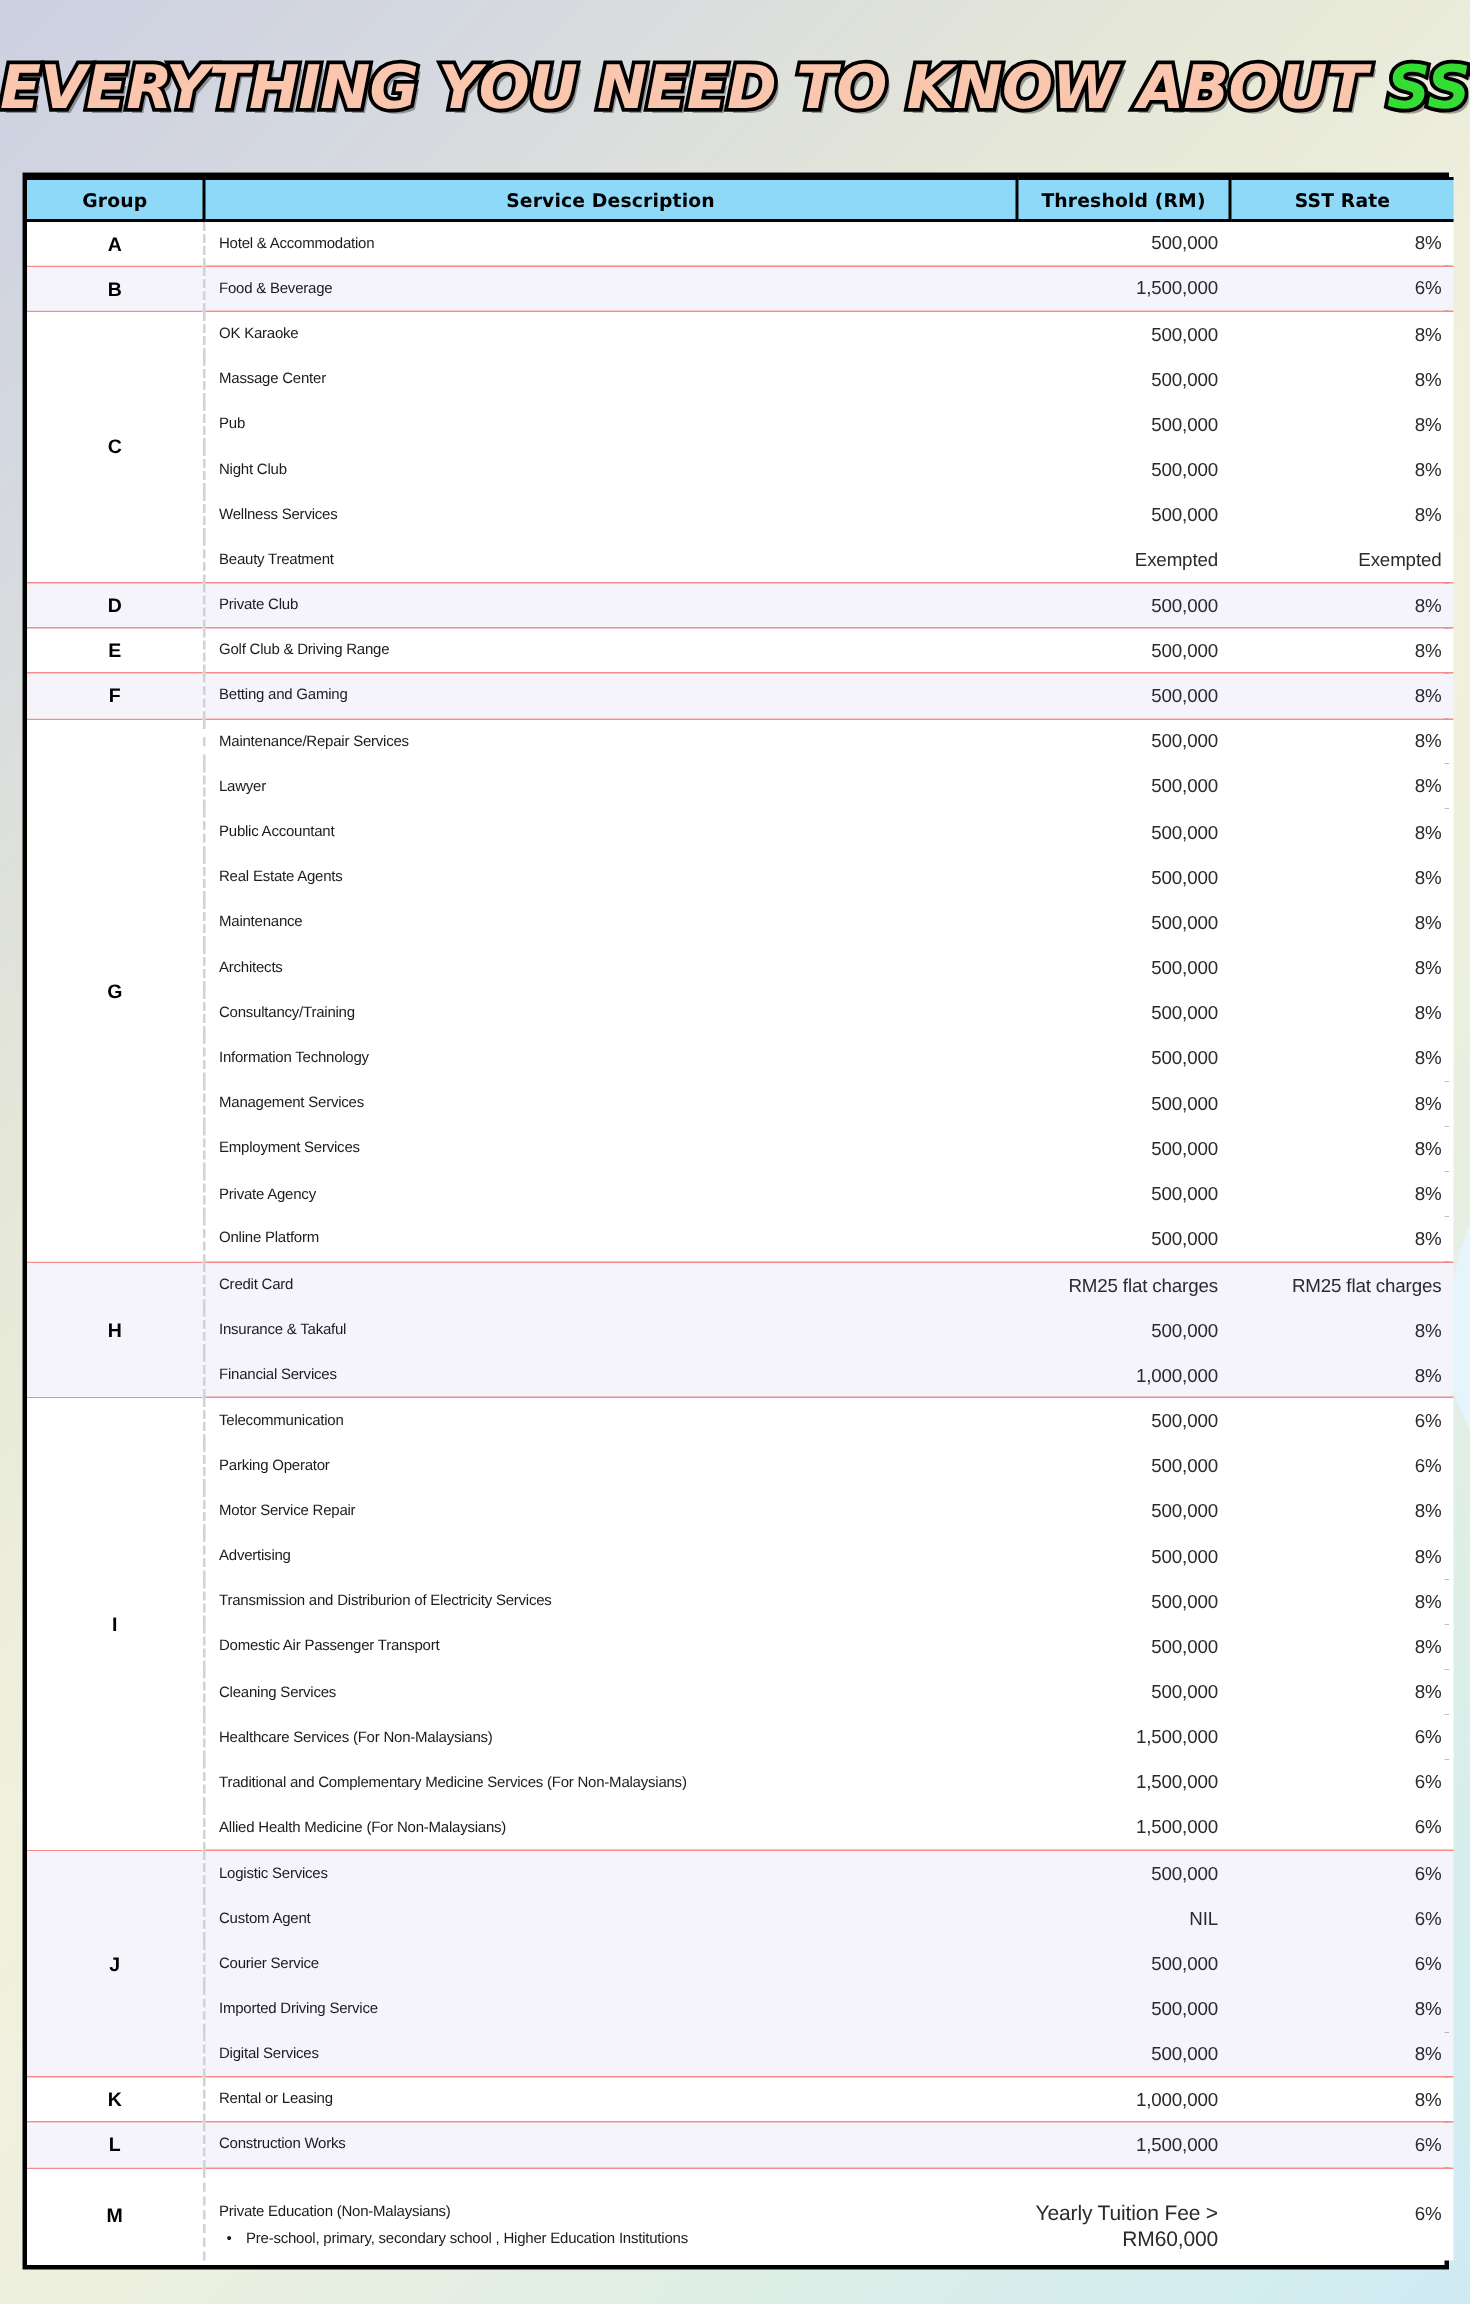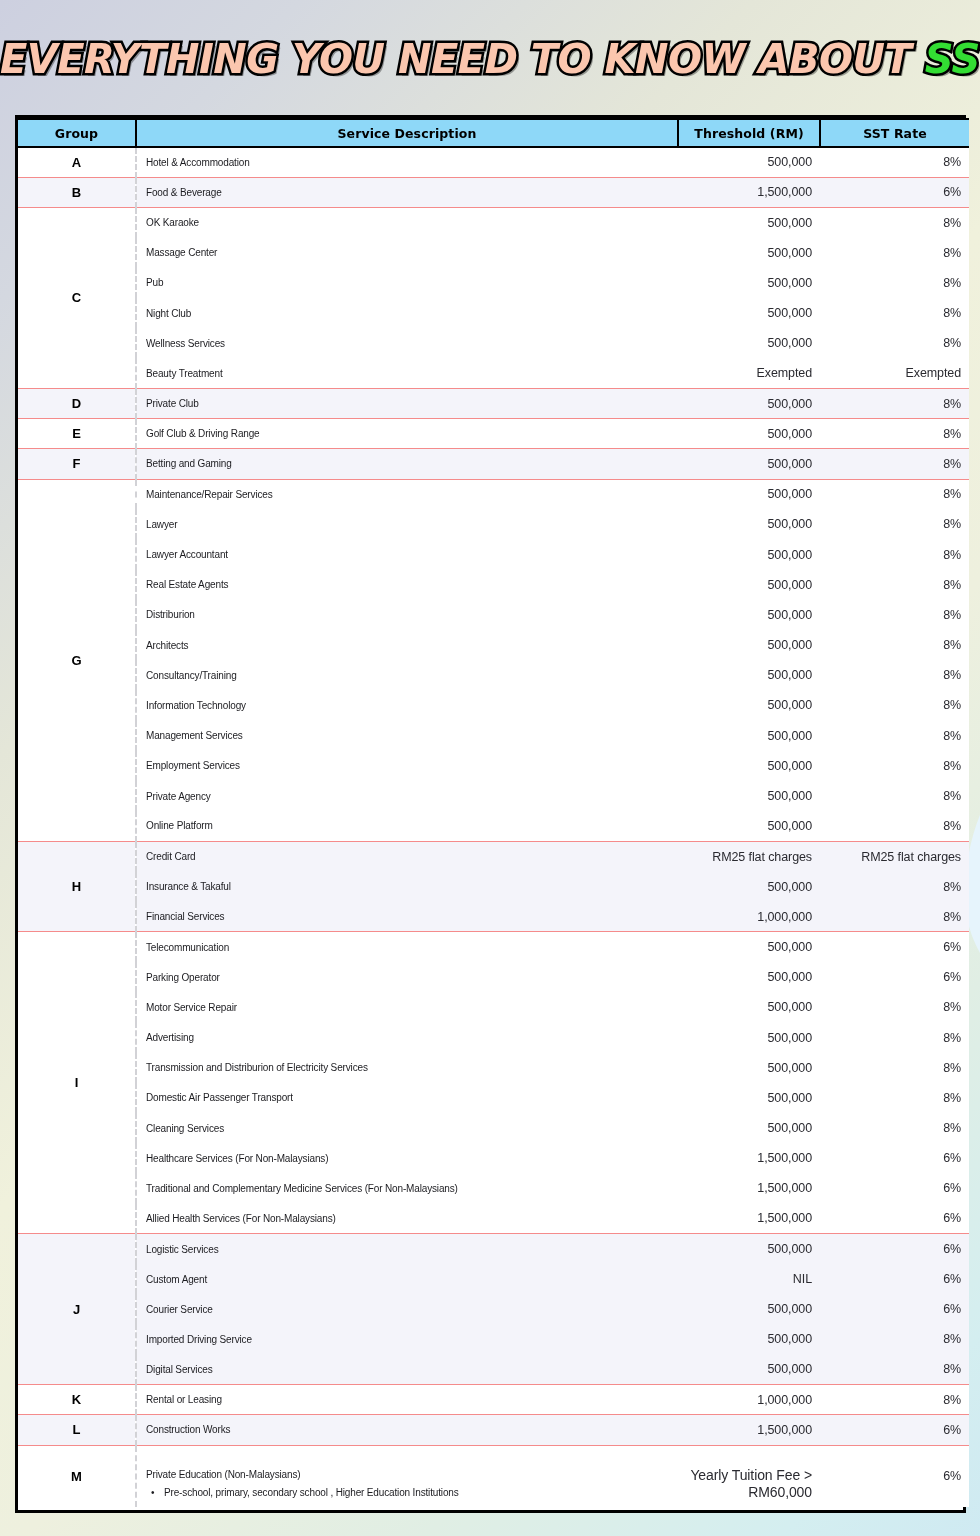--- a/index.html
+++ b/index.html
@@ -286,31 +286,31 @@
           <td class="cell-desc">Maintenance/Repair Services</td>
           <td class="cell-thr">500,000</td>
           <td class="cell-rate">8%</td>
         </tr>
         <tr class="band-plain">
           <td class="cell-desc">Lawyer</td>
           <td class="cell-thr">500,000</td>
           <td class="cell-rate">8%</td>
         </tr>
         <tr class="band-plain">
-          <td class="cell-desc">Lawyer Accountant</td>
+          <td class="cell-desc">Public Accountant</td>
           <td class="cell-thr">500,000</td>
           <td class="cell-rate">8%</td>
         </tr>
         <tr class="band-plain">
           <td class="cell-desc">Real Estate Agents</td>
           <td class="cell-thr">500,000</td>
           <td class="cell-rate">8%</td>
         </tr>
         <tr class="band-plain">
-          <td class="cell-desc">Distriburion</td>
+          <td class="cell-desc">Maintenance</td>
           <td class="cell-thr">500,000</td>
           <td class="cell-rate">8%</td>
         </tr>
         <tr class="band-plain">
           <td class="cell-desc">Architects</td>
           <td class="cell-thr">500,000</td>
           <td class="cell-rate">8%</td>
         </tr>
         <tr class="band-plain">
           <td class="cell-desc">Consultancy/Training</td>
@@ -398,21 +398,21 @@
           <td class="cell-desc">Healthcare Services (For Non-Malaysians)</td>
           <td class="cell-thr">1,500,000</td>
           <td class="cell-rate">6%</td>
         </tr>
         <tr class="band-plain">
           <td class="cell-desc">Traditional and Complementary Medicine Services (For Non-Malaysians)</td>
           <td class="cell-thr">1,500,000</td>
           <td class="cell-rate">6%</td>
         </tr>
         <tr class="band-plain">
-          <td class="cell-desc">Allied Health Services (For Non-Malaysians)</td>
+          <td class="cell-desc">Allied Health Medicine (For Non-Malaysians)</td>
           <td class="cell-thr">1,500,000</td>
           <td class="cell-rate">6%</td>
         </tr>
         <tr class="band-shaded grp-start">
           <td class="cell-group rowspan-label" rowspan="5">J</td>
           <td class="cell-desc">Logistic Services</td>
           <td class="cell-thr">500,000</td>
           <td class="cell-rate">6%</td>
         </tr>
         <tr class="band-shaded">

